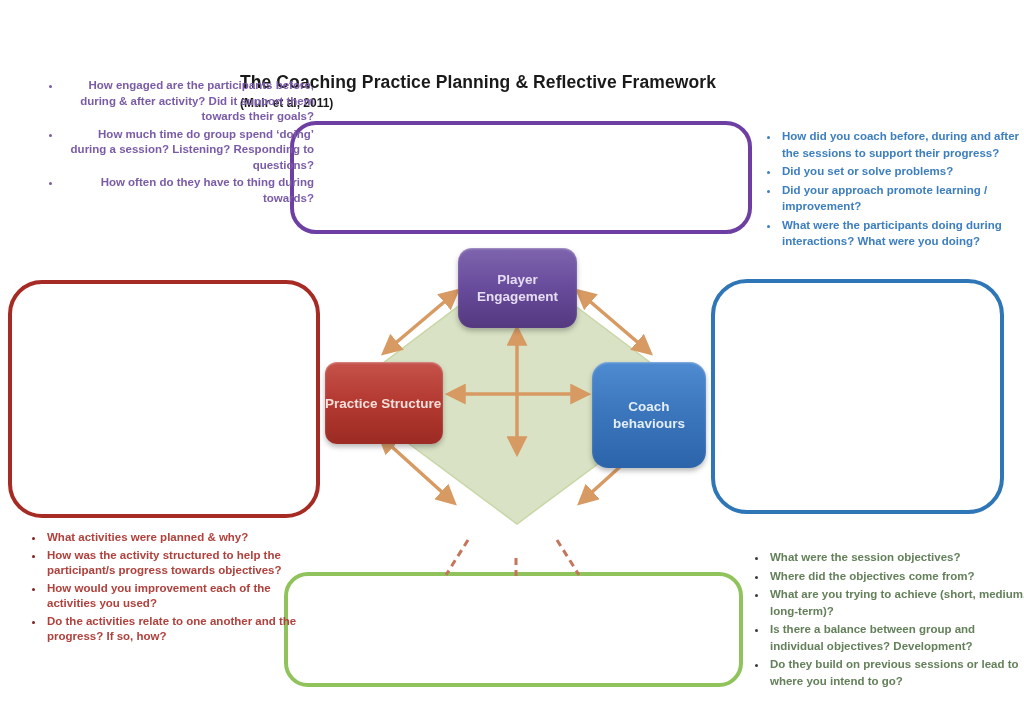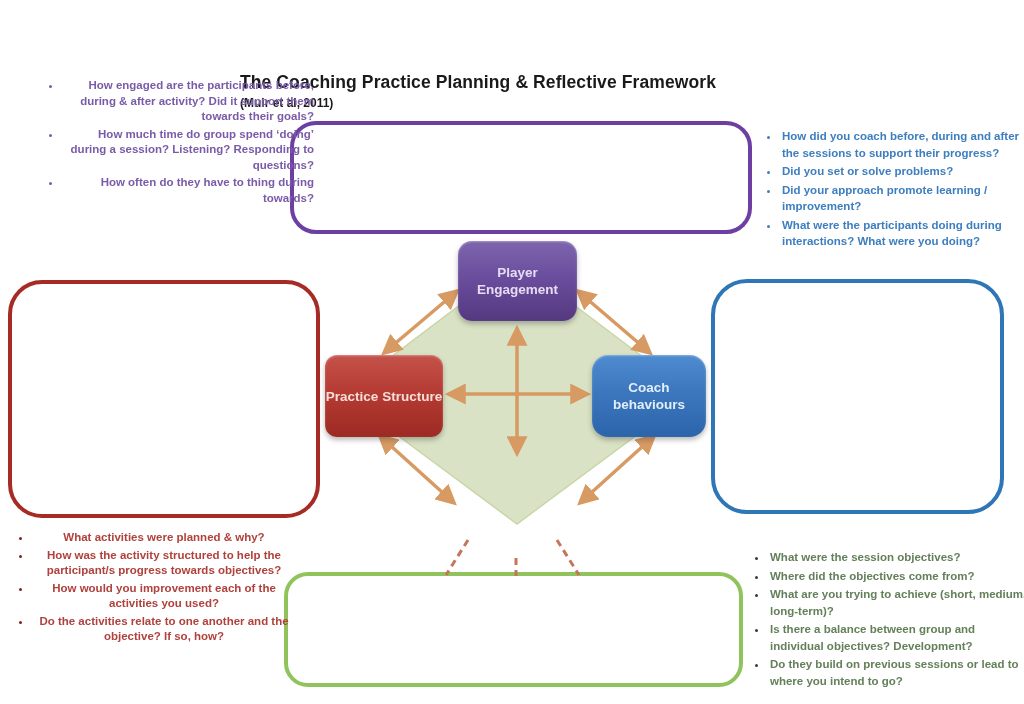--- a/index.html
+++ b/index.html
@@ -17,37 +17,38 @@
   .obox.red{left:8px;top:280px;width:312px;height:238px;border:4px solid #a52b24;border-radius:34px;}
   .obox.blue{left:711px;top:279px;width:293px;height:235px;border:4px solid #2e76b6;border-radius:36px;}
   .obox.green{left:284px;top:572px;width:459px;height:115px;border:4px solid #90c35c;border-radius:24px;}
   
   .notes{position:absolute;margin:0;padding:0 0 0 20px;font-size:11.5px;font-weight:bold;line-height:15.5px;}
   .notes li{margin:0 0 2px 0;padding-left:2px;}
   .notes.purple{left:42px;top:78px;width:252px;color:#7a5ba8;text-align:right;}
   .notes.purple li::marker{color:#7a5ba8;}
   .notes.blue{left:760px;top:128px;width:256px;color:#3d7ebf;line-height:16.5px;}
   .notes.blue li::marker{color:#3d7ebf;}
-  .notes.red{left:12px;top:530px;width:262px;color:#b0413c;text-align:center;}
+  .notes.red{left:25px;top:530px;width:262px;color:#b0413c;}
   .notes.red li::marker{color:#7c2421;}
   .notes.green{left:748px;top:549px;width:262px;color:#64805a;line-height:16.5px;}
   .notes.green li::marker{color:#3a3a3a;}
   
   #connectors{position:absolute;left:0;top:0;z-index:1;}
   
   .node{
-    position:absolute;z-index:2;display:flex;align-items:center;justify-content:center;
+    position:absolute;z-index:2;display:flex;align-items:center;
     text-align:center;font-weight:bold;font-size:13.5px;line-height:17px;
     box-shadow:0 3px 5px rgba(60,60,60,0.35), inset 0 1px 2px rgba(255,255,255,0.35);
+    margin-top:7px;
   }
   .node.pe{left:458px;top:241px;width:119px;height:80px;border-radius:14px;
     background:linear-gradient(180deg,#7e64ad 0%,#6a4e9e 45%,#54387f 100%);color:#e6ddf2;}
   .node.ps{left:325px;top:355px;width:118px;height:82px;border-radius:12px;
     background:linear-gradient(180deg,#c5534b 0%,#b53b33 45%,#9c2b23 100%);color:#f5ded9;}
-  .node.cb{left:592px;top:355px;width:114px;height:82px;border-radius:16px;
+  .node.cb{left:592px;top:355px;width:114px;height:106px;border-radius:16px;
     background:linear-gradient(180deg,#4f8bd1 0%,#3c77bd 45%,#2c64aa 100%);color:#e3eef9;}
   .node.so{left:454px;top:456px;width:126px;height:120px;border-radius:50%;
     background:linear-gradient(180deg,#aecd68 0%,#8fb449 50%,#78a035 100%);color:#eef4da;}
 </style>
 </head>
 <body>
 
 <div id="canvas">
 
   <div class="title-wrap">
@@ -70,21 +71,21 @@
     <li>How did you coach before, during and after the sessions to support their progress?</li>
     <li>Did you set or solve problems?</li>
     <li>Did your approach promote learning / improvement?</li>
     <li>What were the participants doing during interactions? What were you doing?</li>
   </ul>
 
   <ul class="notes red">
     <li>What activities were planned &amp; why?</li>
     <li>How was the activity structured to help the participant/s progress towards objectives?</li>
     <li>How would you improvement each of the activities you used?</li>
-    <li>Do the activities relate to one another and the objective? If so, how?</li>
+    <li>Do the activities relate to one another and the progress? If so, how?</li>
   </ul>
 
   <ul class="notes green">
     <li>What were the session objectives?</li>
     <li>Where did the objectives come from?</li>
     <li>What are you trying to achieve (short, medium, long-term)?</li>
     <li>Is there a balance between group and individual objectives? Development?</li>
     <li>Do they build on previous sessions or lead to where you intend to go?</li>
   </ul>
 

